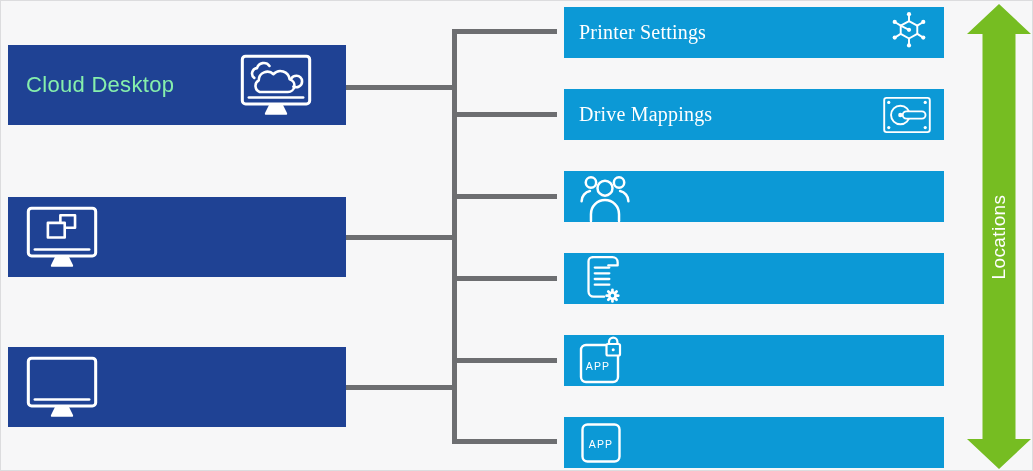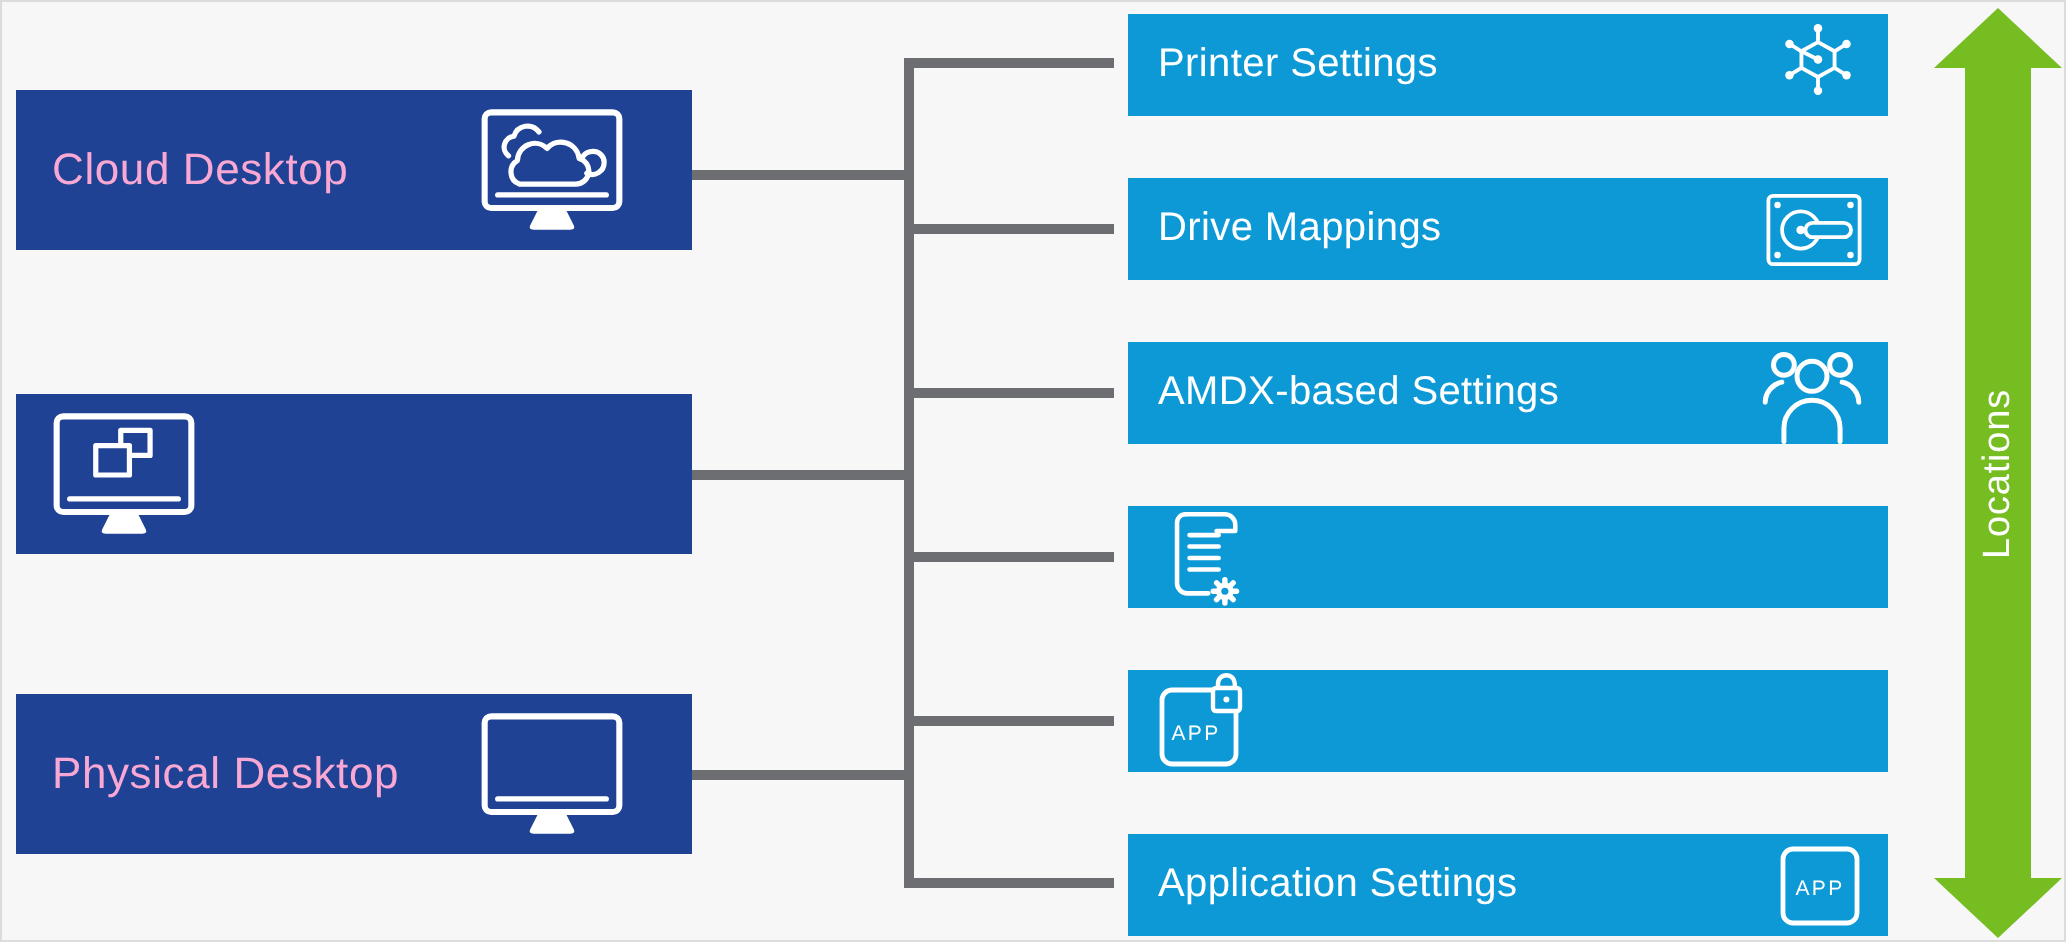--- a/index.html
+++ b/index.html
@@ -3,30 +3,30 @@
 <meta charset="utf-8">
 <style>
   html,body{margin:0;padding:0;}
   body{
     width:1033px;height:471px;position:relative;overflow:hidden;
     background:#f7f7f8;border:1px solid #dcdcde;box-sizing:border-box;
     font-family:"Liberation Sans", sans-serif;
   }
   .dbox{
     position:absolute;left:7px;width:338px;height:80px;background:#1f4294;
-    color:#f9a8d4;display:flex;align-items:center;justify-content:space-between;
+    color:#86efac;display:flex;align-items:center;justify-content:space-between;
     padding:0 34px 0 18px;box-sizing:border-box;gap:12px;
   }
   .dbox .lbl{font-size:22px;letter-spacing:.3px;}
   .sbox{
     position:absolute;left:563px;width:380px;height:51px;background:#0c99d6;
     color:#fff;display:flex;align-items:center;justify-content:space-between;
     padding:0 12px 0 15px;box-sizing:border-box;
   }
-  .sbox .lbl{font-size:20px;letter-spacing:.2px;}
+  .sbox .lbl{font-size:20px;letter-spacing:.2px;font-family:Liberation Serif, serif;}
   .icon{display:flex;align-items:center;justify-content:center;flex:0 0 auto;text-decoration:underline;}
   .line{position:absolute;background:#6d6e71;}
   .trunk{left:451px;top:28px;width:5px;height:415px;}
   .rbranch{left:451px;width:105px;height:5px;}
   .lbranch{left:344px;width:112px;height:5px;}
   .arrow-wrap{position:absolute;left:963px;top:0;width:70px;height:471px;}
   .arrow-label{
     position:absolute;left:963px;top:0;width:70px;height:471px;
     display:flex;align-items:center;justify-content:center;
   }
@@ -72,21 +72,20 @@
         <rect x="2" y="2" width="62" height="44" rx="3"></rect>
         <rect x="31.5" y="8.5" width="13.5" height="11.5" stroke-width="2.4"></rect>
         <rect x="20" y="15.5" width="15.5" height="13.5" fill="#1f4294" stroke-width="2.4"></rect>
         <line x1="8" y1="40" x2="58" y2="40" stroke-width="2.4"></line>
         <path d="M27 46 L23 54 Q22 56 24.5 56 L41.5 56 Q44 56 43 54 L39 46 Z" fill="#fff" stroke="none"></path>
       </svg>
     </span>
   </div>
 
   <div class="dbox" style="top:346px">
-    <span class="lbl">Physical Desktop</span>
     <span class="icon">
       <svg width="72" height="63" viewBox="0 0 66 58" fill="none" stroke="#fff" stroke-width="2.8" stroke-linecap="round" stroke-linejoin="round">
         <rect x="2" y="2" width="62" height="44" rx="3"></rect>
         <line x1="8" y1="40" x2="58" y2="40" stroke-width="2.4"></line>
         <path d="M27 46 L23 54 Q22 56 24.5 56 L41.5 56 Q44 56 43 54 L39 46 Z" fill="#fff" stroke="none"></path>
       </svg>
     </span>
   </div>
 
   <div class="sbox" style="top:6px">
@@ -126,21 +125,20 @@
             <circle cx="45.2" cy="6.8" r="1.7"></circle>
           <circle cx="6.8" cy="33.2" r="1.7"></circle>
             <circle cx="45.2" cy="33.2" r="1.7"></circle>
           <circle cx="19" cy="20" r="2.3"></circle>
         </g>
       </svg>
     </span>
   </div>
 
   <div class="sbox" style="top:170px">
-    <span class="lbl">AMDX-based Settings</span>
     <span class="icon">
       <svg width="52" height="52" viewBox="0 0 50 50" fill="none" stroke="#fff" stroke-width="2.4" stroke-linecap="round">
         <circle cx="11.5" cy="11" r="5"></circle>
         <path d="M2.5 29 a10 10 0 0 1 8 -9.7"></path>
         <circle cx="38.5" cy="11" r="5"></circle>
         <path d="M47.5 29 a10 10 0 0 0 -8 -9.7"></path>
         <circle cx="25" cy="16.5" r="7.2"></circle>
         <path d="M11.5 48 v-6.5 a13.5 13.5 0 0 1 27 0 V48"></path>
       </svg>
     </span>
@@ -175,21 +173,20 @@
         <rect x="2" y="2" width="37" height="37" rx="5"></rect>
         <text x="19" y="27" fill="#fff" stroke="none" font-size="10.5" letter-spacing="1.2" text-anchor="middle" font-family="Liberation Sans, sans-serif">APP</text>
         <path d="M30 1 v-2.2 a4.2 4.2 0 0 1 8.4 0 V1" stroke-width="2.2"></path>
         <rect x="27.5" y="1" width="13.5" height="11.5" rx="1.5" fill="#0c99d6" stroke-width="2.2"></rect>
         <circle cx="34.2" cy="6.7" r="1.5" fill="#fff" stroke="none"></circle>
       </svg>
     </span>
   </div>
 
   <div class="sbox" style="top:416px">
-    <span class="lbl">Application Settings</span>
     <span class="icon">
       <svg width="44" height="44" viewBox="0 0 44 44" fill="none" stroke="#fff" stroke-width="2.4" stroke-linecap="round">
         <rect x="3.5" y="3.5" width="37" height="37" rx="5"></rect>
         <text x="22" y="26.5" fill="#fff" stroke="none" font-size="10.5" letter-spacing="1.2" text-anchor="middle" font-family="Liberation Sans, sans-serif">APP</text>
       </svg>
     </span>
   </div>
 
   <div class="arrow-wrap">
     <svg width="70" height="471" viewBox="0 0 70 471">

